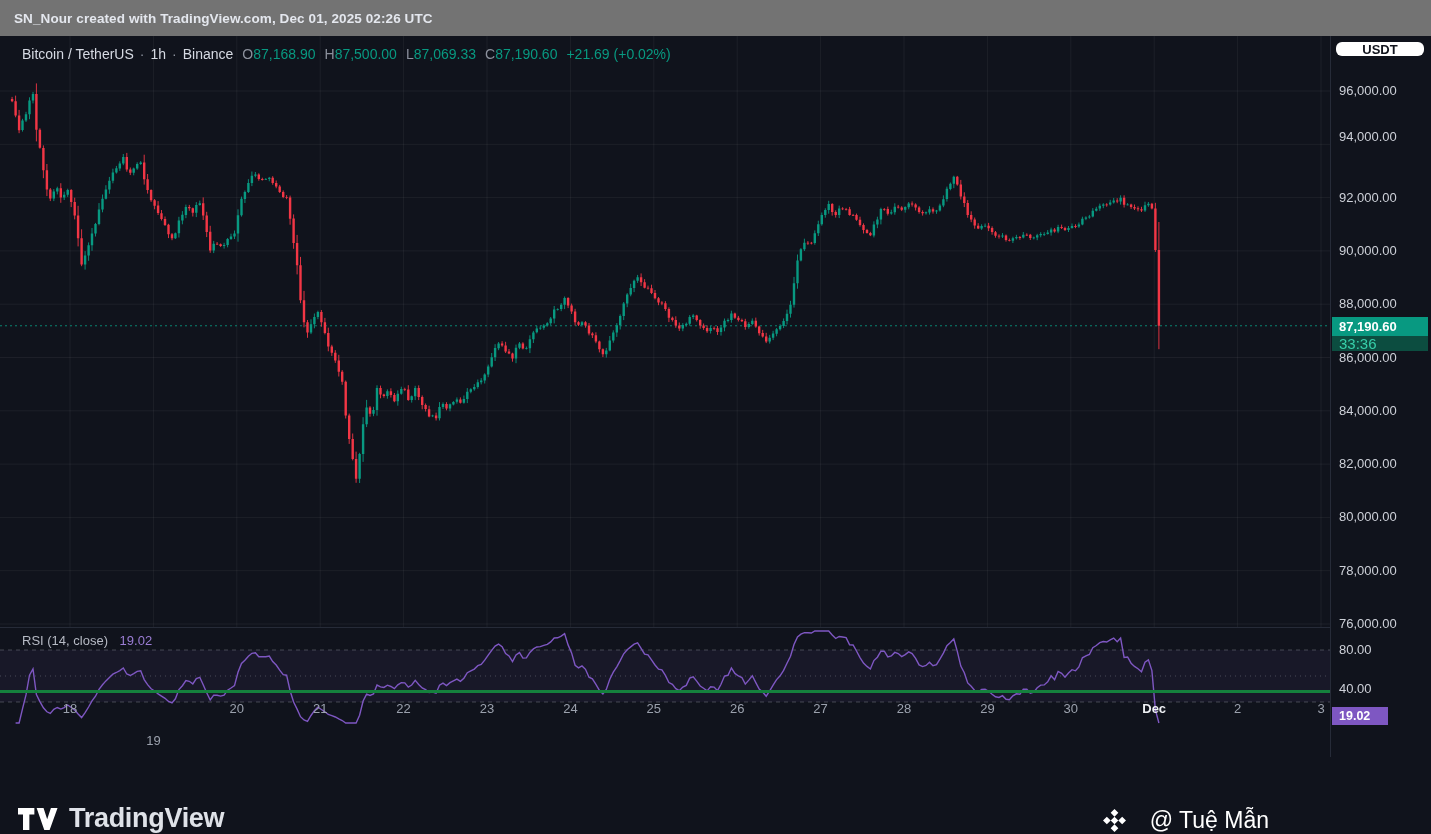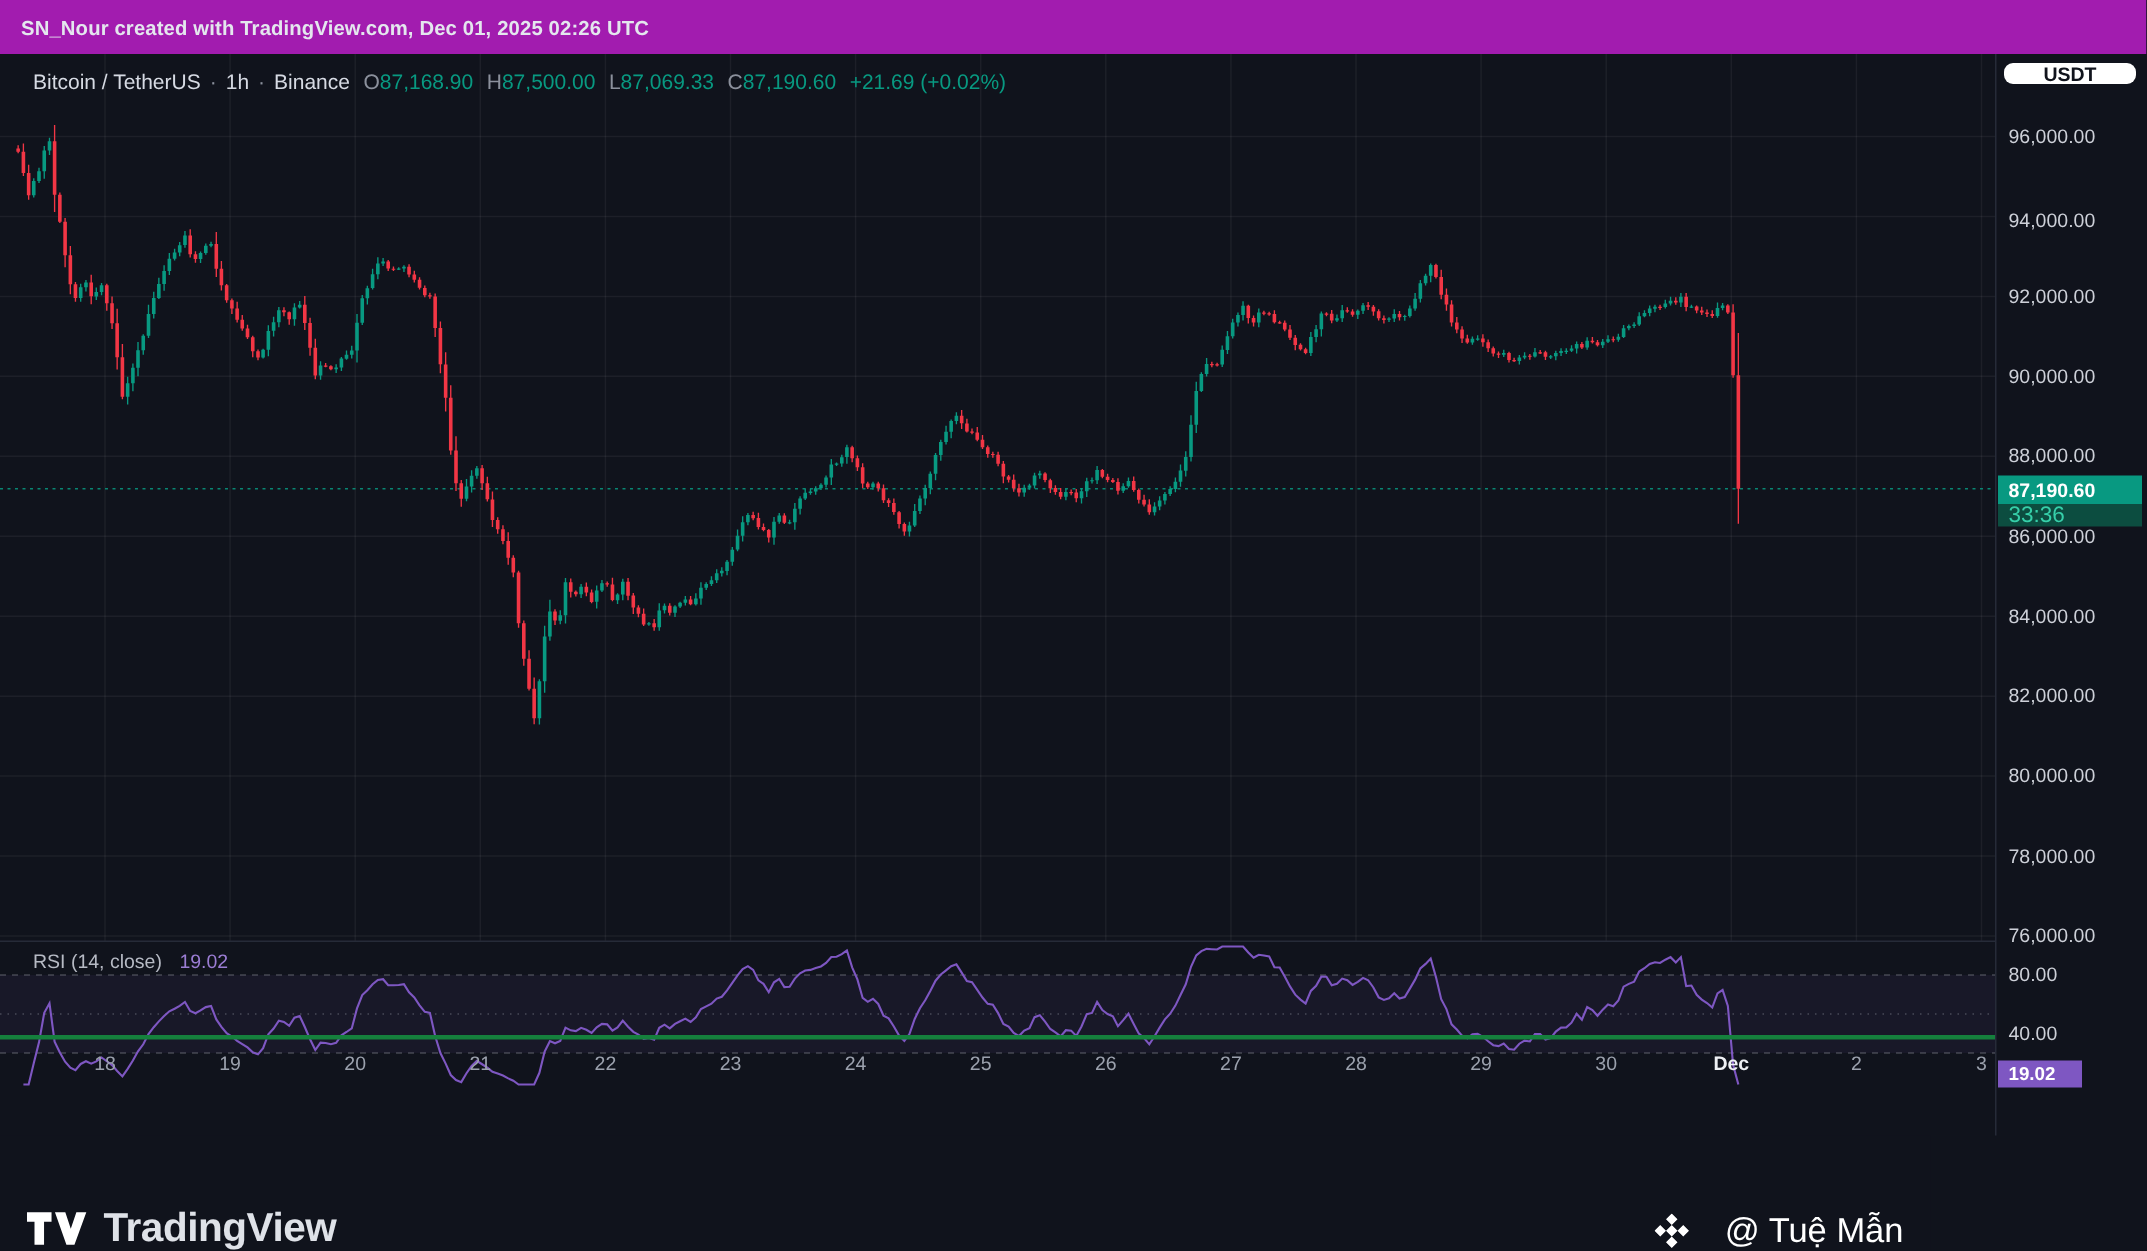--- a/index.html
+++ b/index.html
@@ -1,18 +1,18 @@
 <!DOCTYPE html>
 <html><head>
 <meta charset="utf-8">
 <style>
   *{margin:0;padding:0;box-sizing:border-box}
   html,body{width:1431px;height:834px;background:#10131c;overflow:hidden;
     font-family:"Liberation Sans","DejaVu Sans",sans-serif;position:relative;color:#d1d4dc}
-  .topbar{position:absolute;left:0;top:0;width:1431px;height:36px;background:#a21caf;
+  .topbar{position:absolute;left:0;top:0;width:1431px;height:36px;background:#737373;
     display:flex;align-items:center;padding-left:14px;z-index:6}
   .topbar span{color:#e4e7ee;font-size:13.5px;font-weight:700;letter-spacing:.1px}
   #price-svg{position:absolute;left:0;top:36px;cursor:crosshair}
   #rsi-svg{position:absolute;left:0;top:628px;cursor:crosshair}
   .pane-separator{position:absolute;left:0;top:627px;width:1330px;height:1px;background:#262b38;cursor:row-resize;z-index:4}
   .legend{position:absolute;left:22px;top:46px;font-size:14px;display:flex;align-items:center;z-index:5;white-space:nowrap}
   .legend .ttl{color:#d6dae3}
   .legend .dim{color:#8b909c;margin:0 6px}
   .legend .val{color:#089981}
   .legend .pair{margin-left:9px}
@@ -107,21 +107,21 @@
 
 <div class="rsi-legend">
   <span class="rsi-title">RSI (14, close)</span>
   <span class="rsi-val">19.02</span>
 </div>
 
 <div class="pane-separator"></div>
 
 <div class="time-axis" id="time-axis">
     <span class="time-label" style="left: 70px;">18</span>
-    <span class="time-label" style="left: 153.4px;">19</span>
+    <span class="time-label" style="left: 153.4px; margin-top: 32px;">19</span>
     <span class="time-label" style="left: 236.8px;">20</span>
     <span class="time-label" style="left: 320.2px;">21</span>
     <span class="time-label" style="left: 403.6px;">22</span>
     <span class="time-label" style="left: 487px;">23</span>
     <span class="time-label" style="left: 570.4px;">24</span>
     <span class="time-label" style="left: 653.8px;">25</span>
     <span class="time-label" style="left: 737.2px;">26</span>
     <span class="time-label" style="left: 820.6px;">27</span>
     <span class="time-label" style="left: 904px;">28</span>
     <span class="time-label" style="left: 987.4px;">29</span>
@@ -130,21 +130,21 @@
     <span class="time-label" style="left: 1237.6px;">2</span>
     <span class="time-label" style="left: 1321px;">3</span>
   </div>
 
 <div class="right-axis" id="right-axis">
   <button class="usdt-btn">USDT</button>
   <div class="price-badge" id="price-badge" style="top: 280.771px;">87,190.60</div>
   <div class="countdown" id="countdown" style="top: 299.771px;">33:36</div>
   <div class="rsi-badge" id="rsi-badge" style="top: 671.274px;">19.02</div>
 <div class="price-label" style="top: 47px;">96,000.00</div>
-    <div class="price-label" style="top: 103px;">94,000.00</div>
+    <div class="price-label" style="top: 93px;">94,000.00</div>
     <div class="price-label" style="top: 153.6px;">92,000.00</div>
     <div class="price-label" style="top: 206.9px;">90,000.00</div>
     <div class="price-label" style="top: 260.2px;">88,000.00</div>
     <div class="price-label" style="top: 313.5px;">86,000.00</div>
     <div class="price-label" style="top: 366.8px;">84,000.00</div>
     <div class="price-label" style="top: 420.1px;">82,000.00</div>
     <div class="price-label" style="top: 473.4px;">80,000.00</div>
     <div class="price-label" style="top: 526.7px;">78,000.00</div>
     <div class="price-label" style="top: 580px;">76,000.00</div>
     <div class="price-label" style="top: 593px; margin-top: 13px;">80.00</div>

